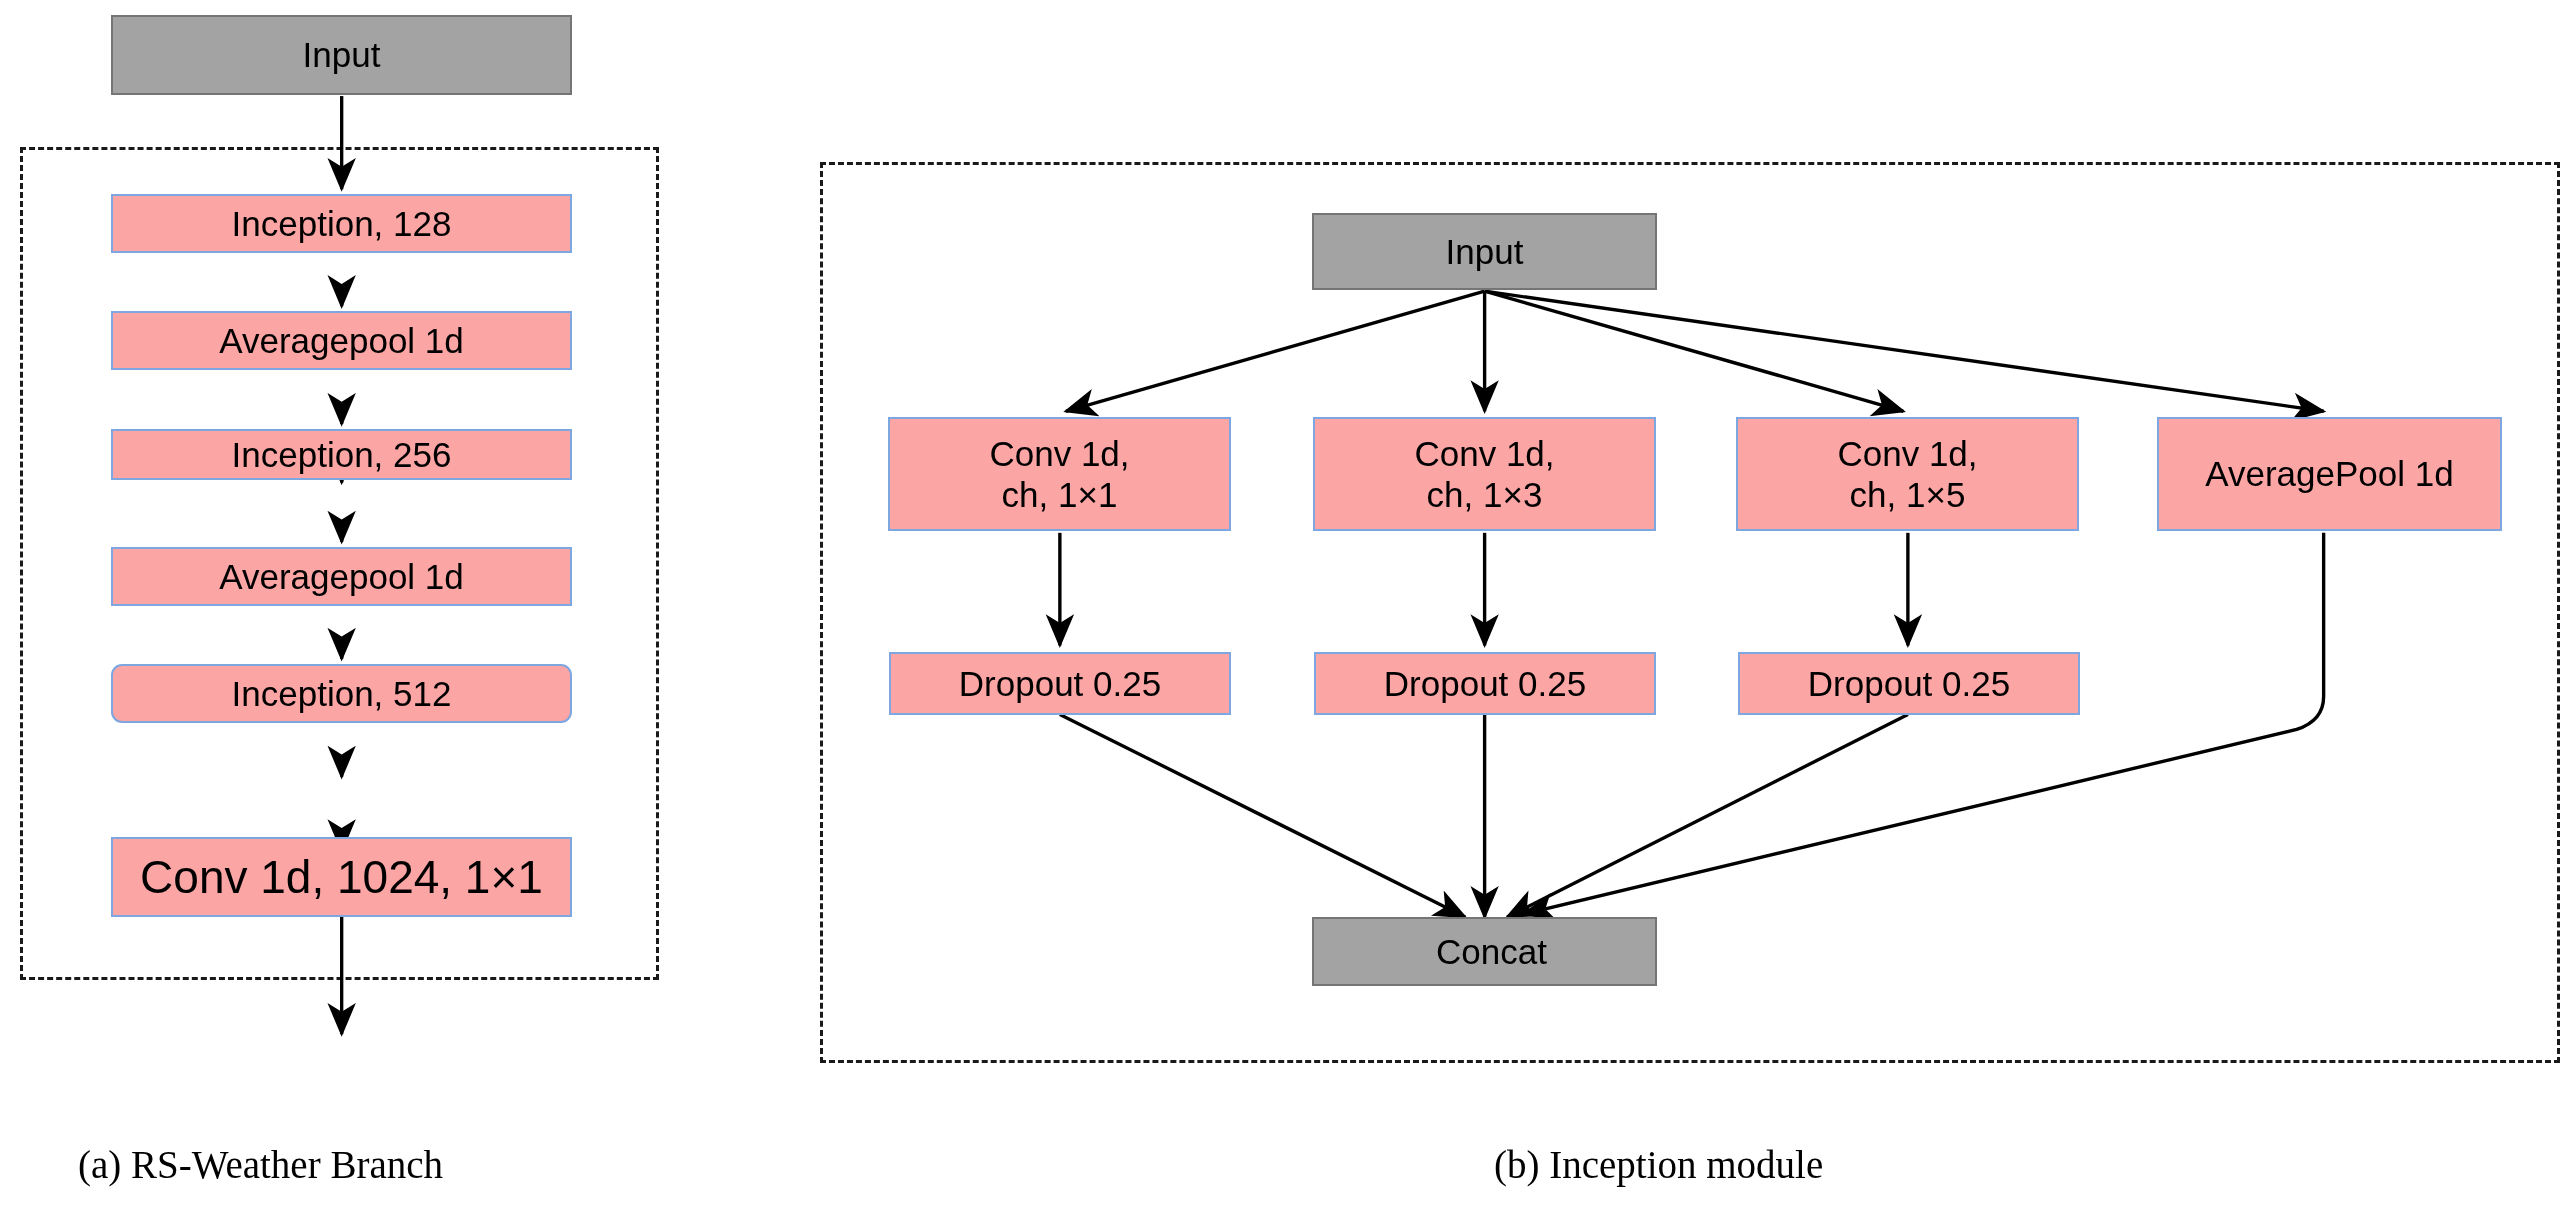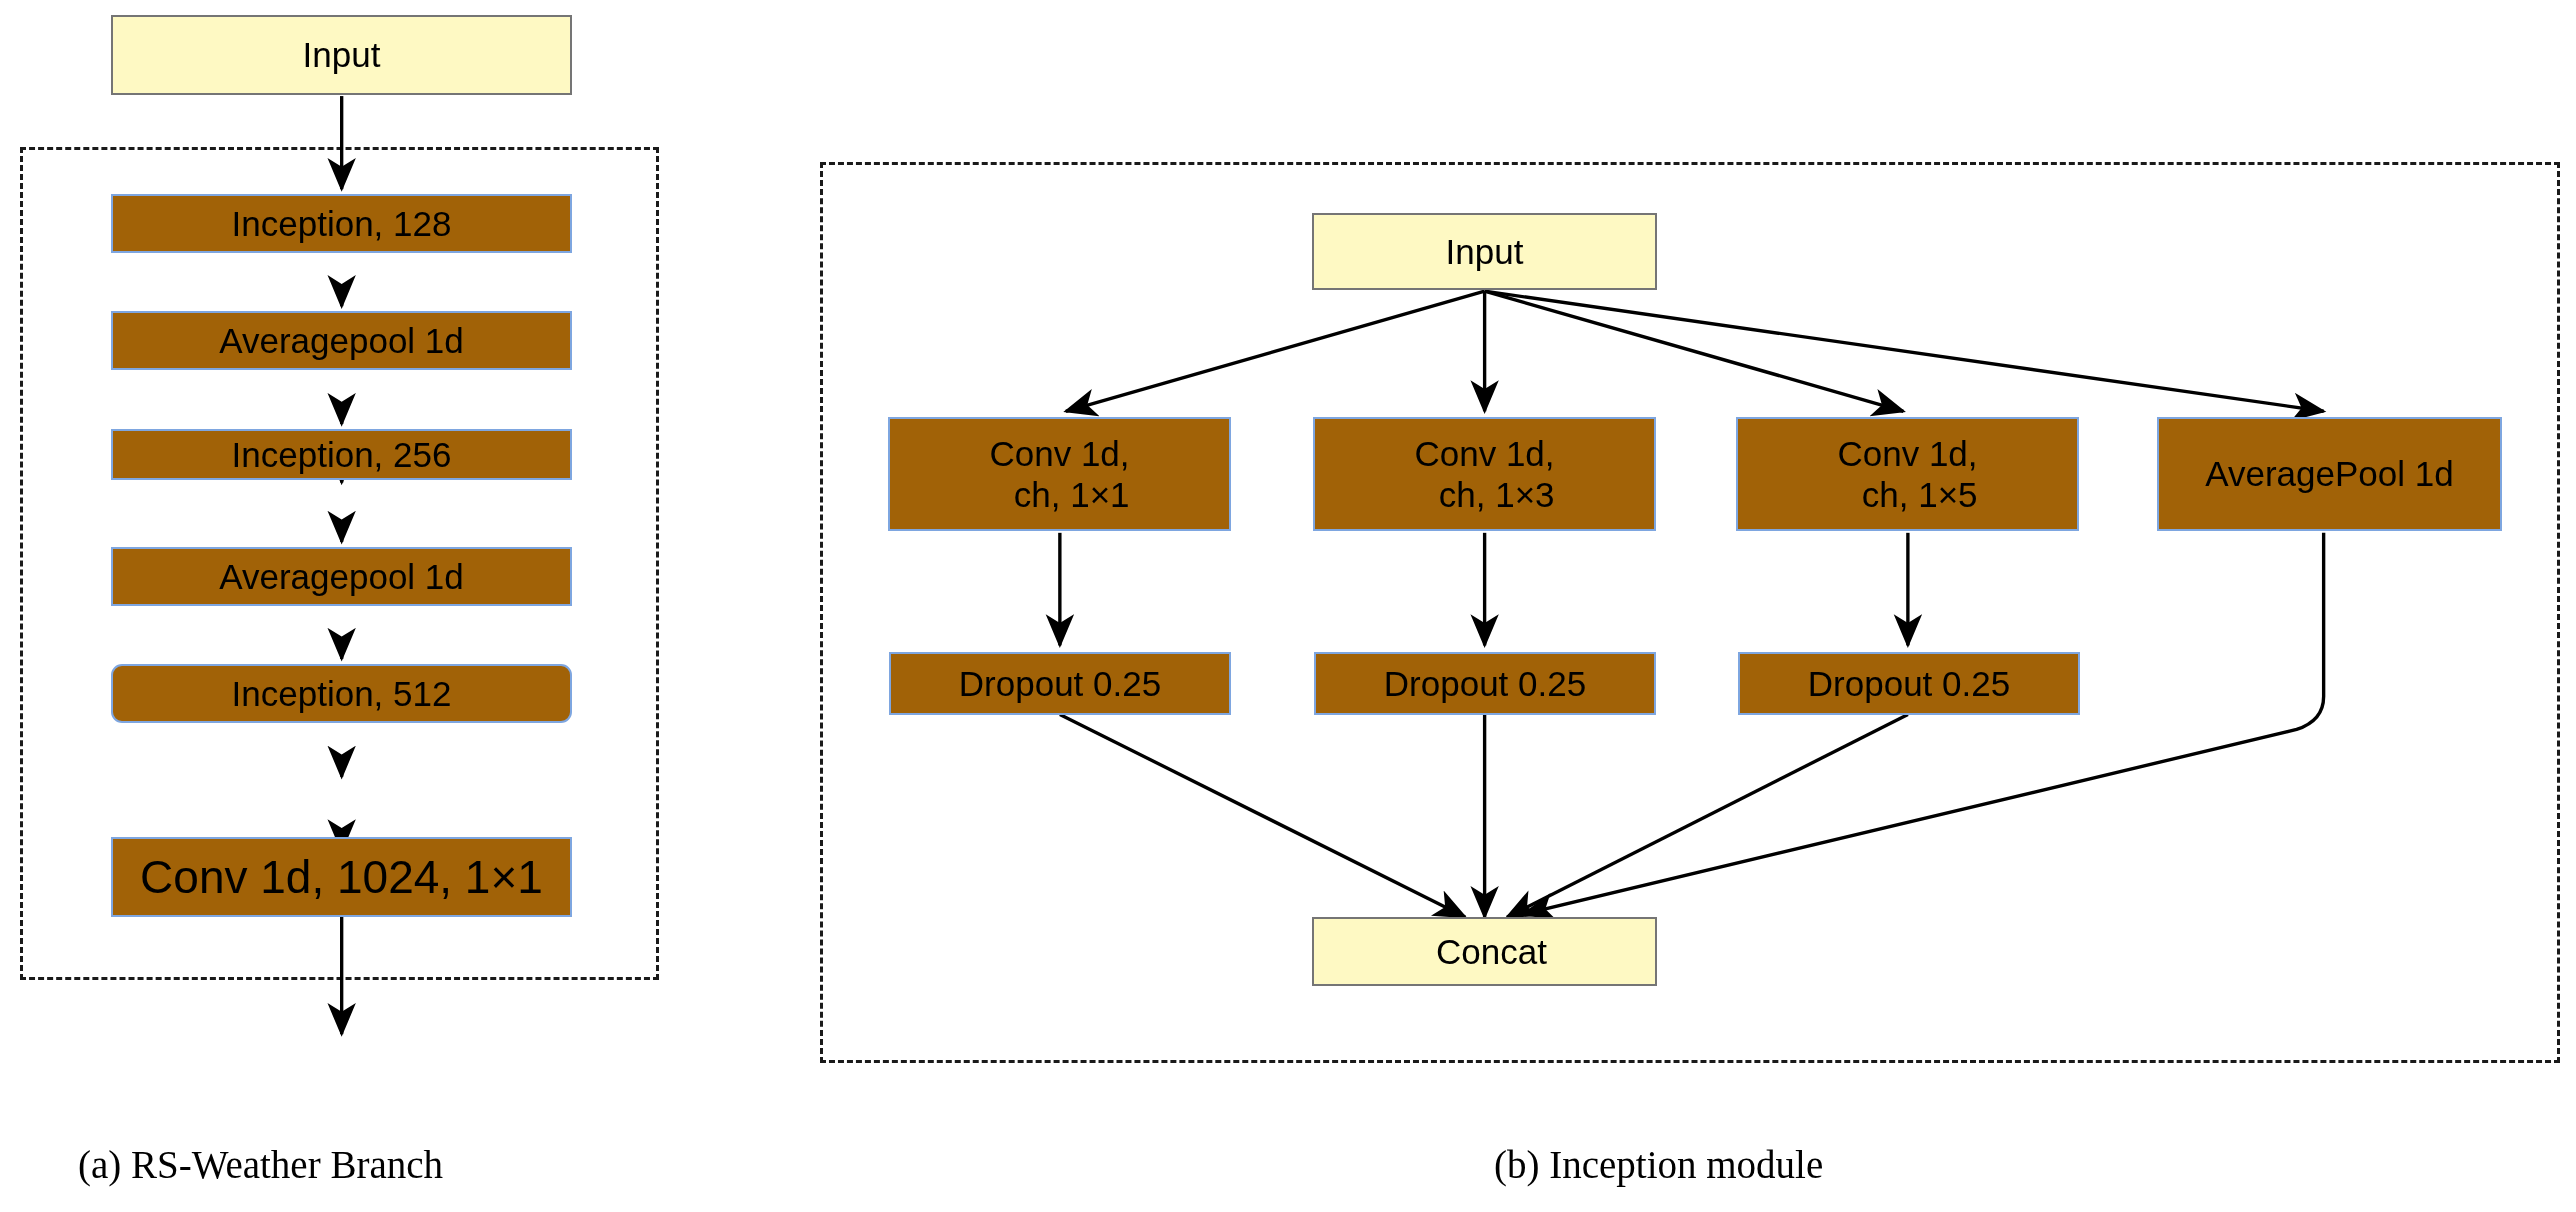--- a/index.html
+++ b/index.html
@@ -34,27 +34,26 @@
     display: flex;
     align-items: center;
     justify-content: center;
     text-align: center;
     line-height: 1.18;
     white-space: pre-line;
     font-family: "Liberation Sans", sans-serif;
     color: #000000;
   }
   .node.grey {
-    background: #fef9c3;
+    background: #a3a3a3;
     border: 2.3px solid #757575;
   }
   .node.blue {
-    background: #a16207;
+    background: #fca5a5;
     border: 2.3px solid #7ea6e0;
-    text-align: right;
   }
   
   .dashframe {
     position: absolute;
     box-sizing: border-box;
     border: 3px dashed #1a1a1a;
     background: transparent;
   }
   
   .caption {

